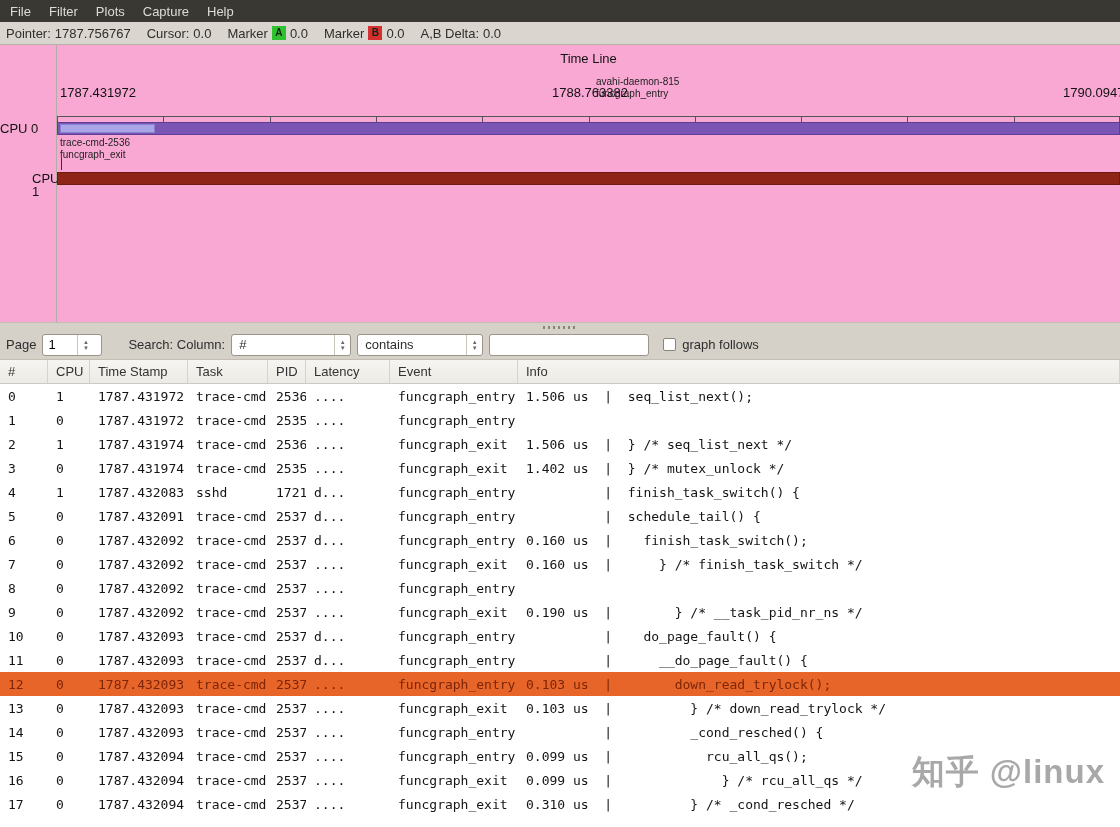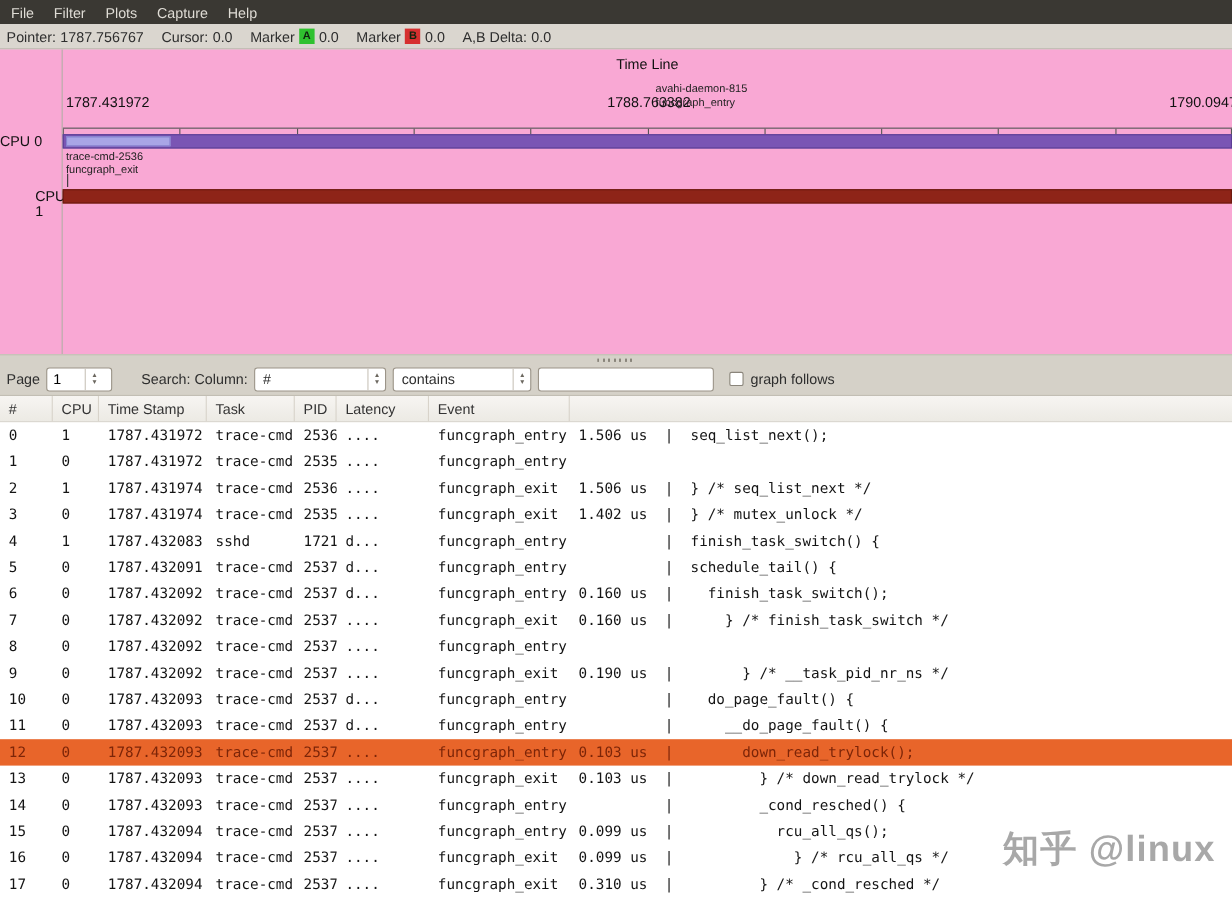--- a/index.html
+++ b/index.html
@@ -188,20 +188,21 @@
   </div>
 
   <div class="thead">
       <div class="th c-num">#</div>
       <div class="th c-cpu">CPU</div>
       <div class="th c-ts">Time Stamp</div>
       <div class="th c-task">Task</div>
       <div class="th c-pid">PID</div>
       <div class="th c-lat">Latency</div>
       <div class="th c-event">Event</div>
+      <div class="th c-info">Info</div>
     </div>
   <div class="tbody">
       <div class="tr">
         <div class="td c-num">0</div>
         <div class="td c-cpu">1</div>
         <div class="td c-ts">1787.431972</div>
         <div class="td c-task">trace-cmd</div>
         <div class="td c-pid">2536</div>
         <div class="td c-lat">....</div>
         <div class="td c-event">funcgraph_entry</div>

